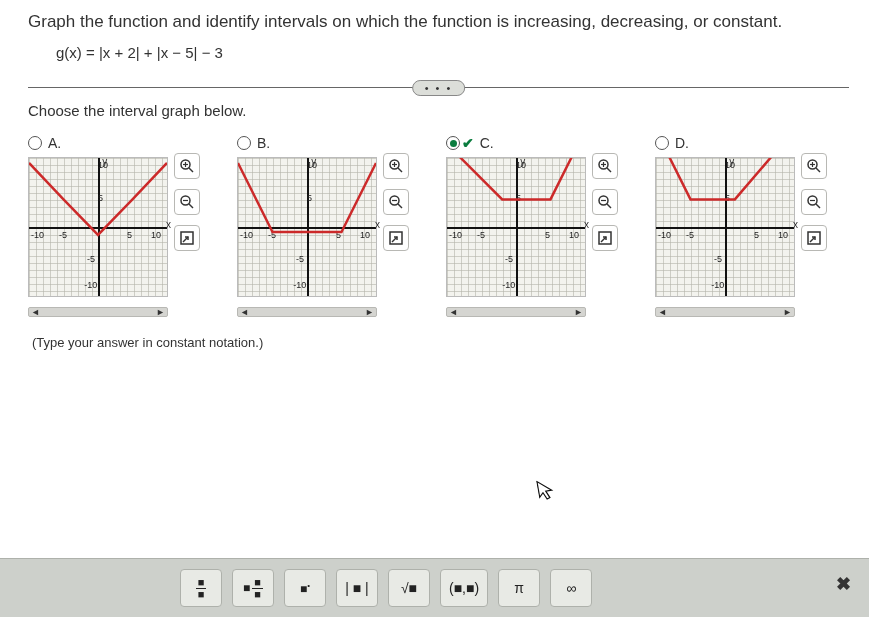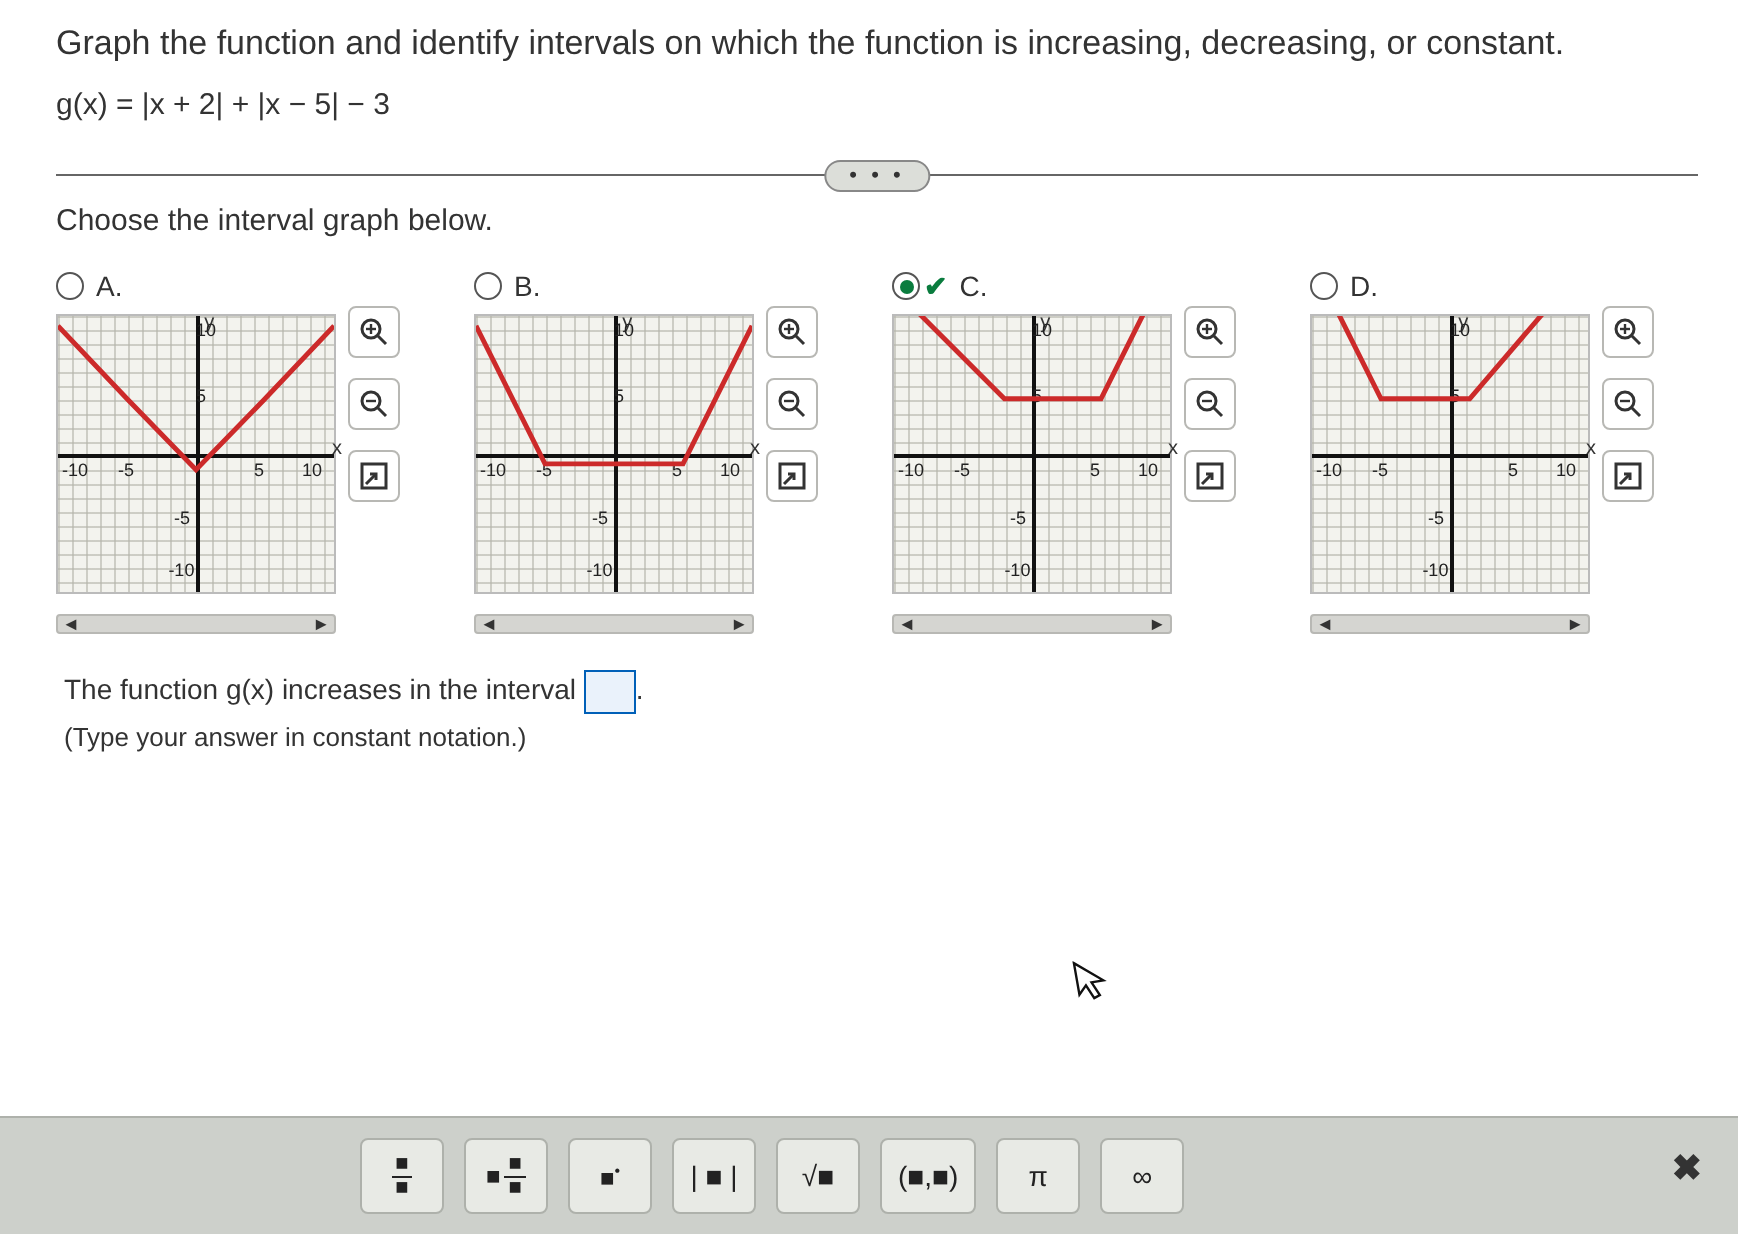--- a/index.html
+++ b/index.html
@@ -15,20 +15,21 @@
     }
     .question-area {
       padding: 12px 20px 8px 28px;
     }
     .question-text {
       font-size: 17px;
       margin-bottom: 12px;
     }
     .formula {
       font-size: 15px;
+      margin-left: 28px;
       margin-bottom: 8px;
     }
     .divider-wrap {
       position: relative;
       margin: 10px 20px 14px 28px;
       height: 1px;
       background: #666;
     }
     .dots-pill {
       position: absolute;
@@ -439,24 +440,20 @@
             <line x1="3" y1="11" x2="8" y2="6" stroke="#333" stroke-width="1.5"></line>
             <polyline points="8,9 8,6 5,6" fill="none" stroke="#333" stroke-width="1.5"></polyline>
           </svg>
       </div>
     </div>
   </div>
 
 </div>
 
 <div class="answer-block">
-  <div>
-    <span>The function g(x) increases in the interval</span>
-    <span class="interval-input"></span><span>.</span>
-  </div>
   <div class="sub-instruction">(Type your answer in constant notation.)</div>
 </div>
 
 <div class="mouse-cursor">
   <svg width="18" height="22" viewBox="0 0 18 22">
       <path d="M1 1 L1 17 L5 13 L8 20 L11 19 L8 12 L14 12 Z" fill="#fff" stroke="#111" stroke-width="1.2"></path>
     </svg>
 </div>
 
 <div class="toolbar">

